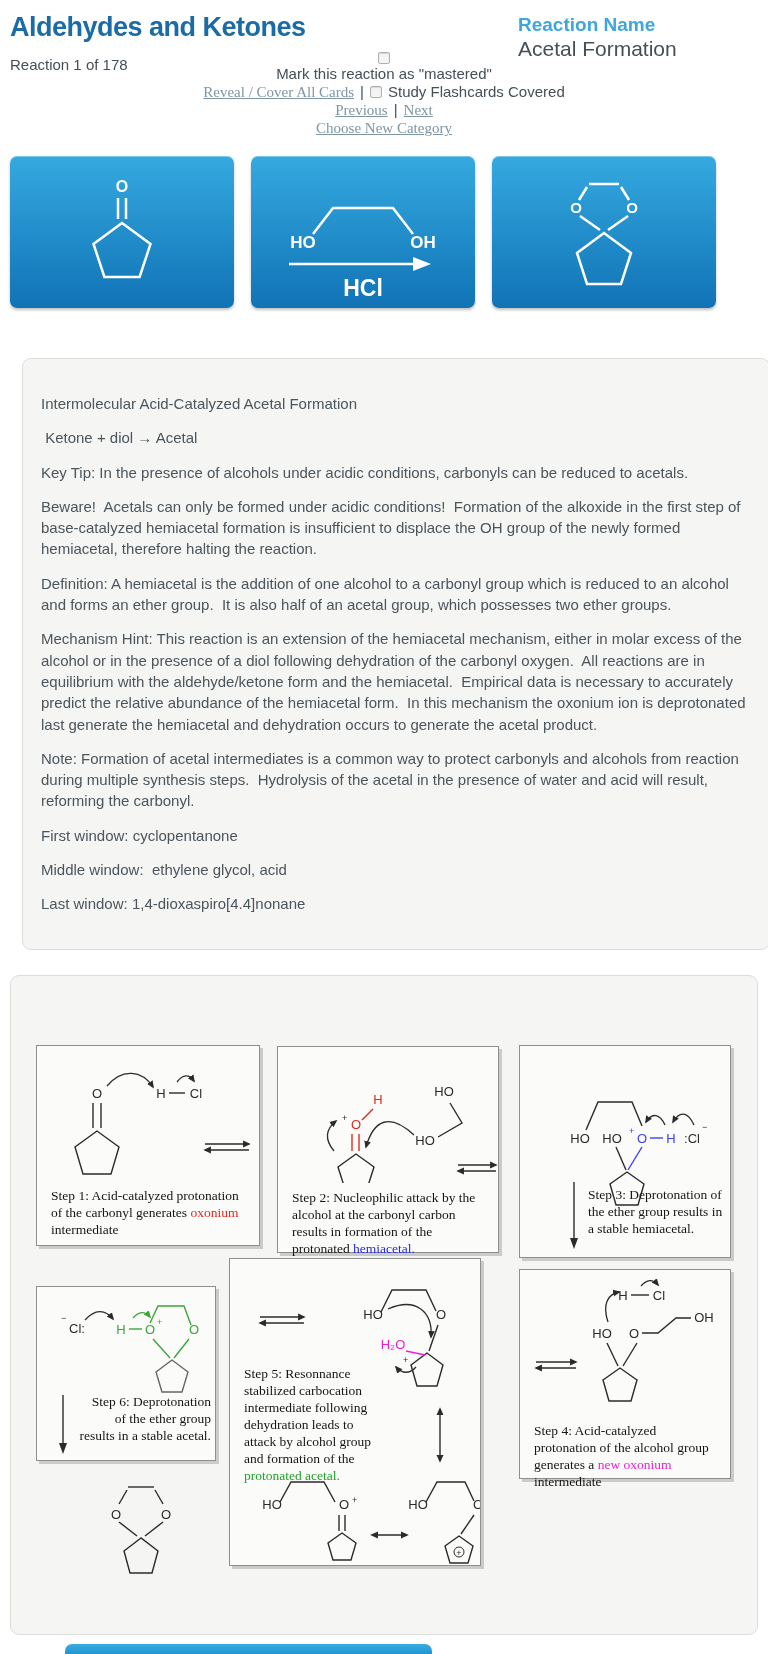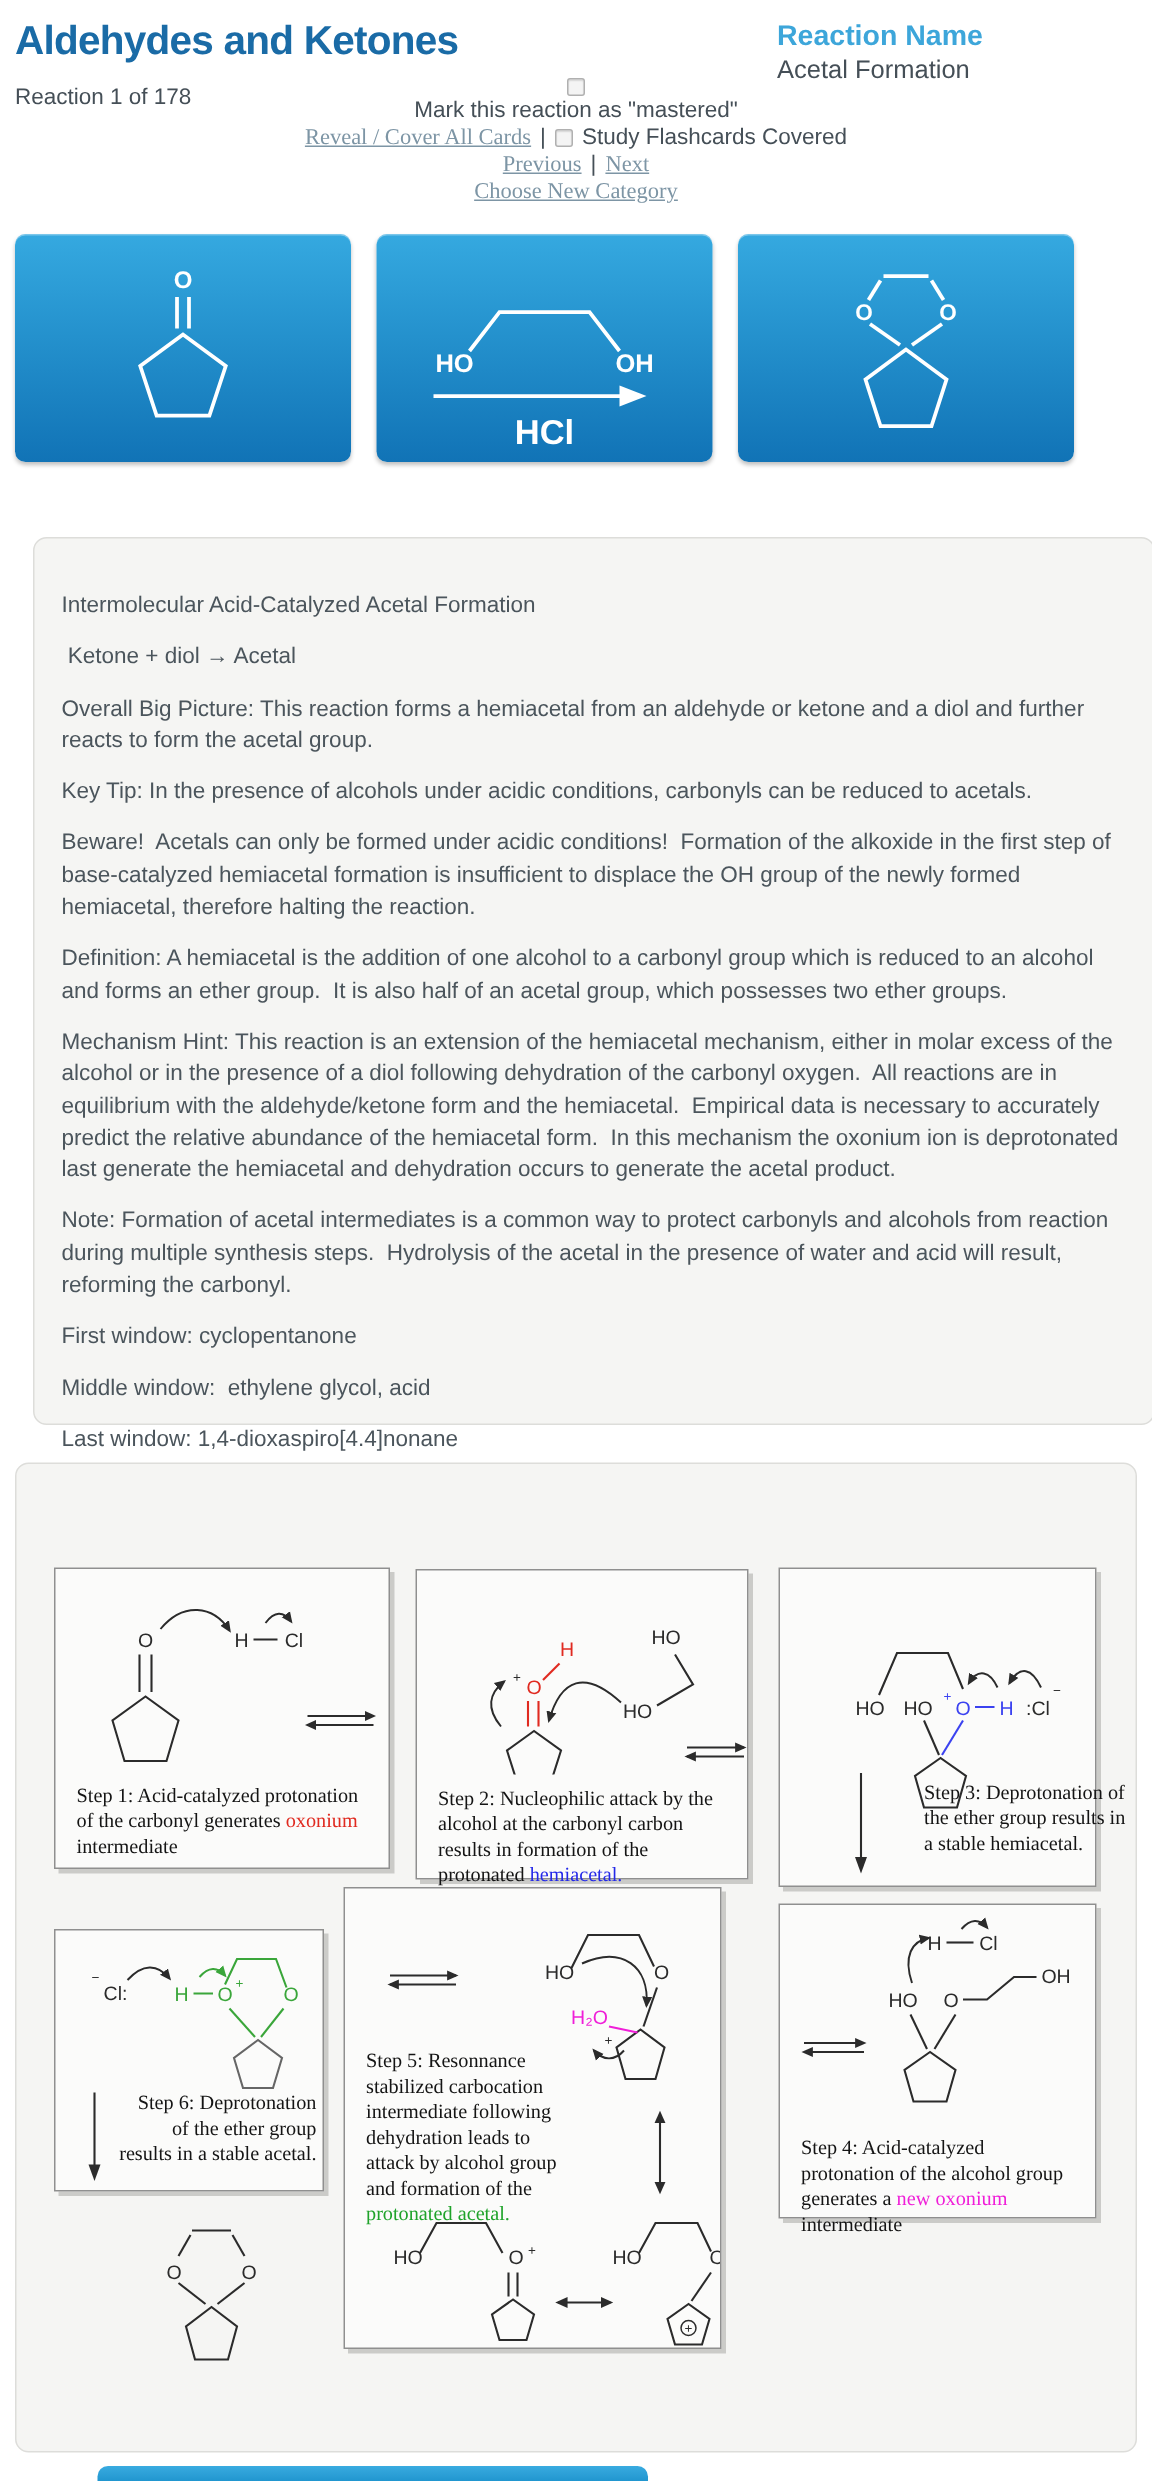--- a/index.html
+++ b/index.html
@@ -5,21 +5,21 @@
   html,body{margin:0;padding:0;}
   body{
     width:768px;height:1654px;position:relative;background:#ffffff;
     font-family:"Liberation Sans",sans-serif;overflow:hidden;
   }
   
   .page-title{position:absolute;left:10px;top:12px;font-size:27px;font-weight:bold;
     color:#1a6ba6;letter-spacing:-0.5px;}
   .reaction-counter{position:absolute;left:10px;top:56px;font-size:15px;color:#454f57;}
   .rn-label{position:absolute;left:518px;top:14px;font-size:19px;font-weight:bold;color:#3da6da;}
-  .rn-value{position:absolute;left:518px;top:37px;font-size:17px;color:#454f57;}
+  .rn-value{position:absolute;left:518px;top:37px;font-size:21px;color:#454f57;}
   .center-controls{position:absolute;left:174px;top:52px;width:420px;display:flex;
     flex-direction:column;align-items:center;gap:1px;font-size:15px;color:#454f57;line-height:16px;}
   .ctl-row{display:flex;align-items:center;gap:6px;margin-top:1px;}
   .link{color:#7d95a5;text-decoration:underline;cursor:pointer;font-family:Liberation Serif, serif;}
   .pipe{color:#454f57;}
   .cb{width:10px;height:10px;border:1px solid #b0b0b0;background:#f4f4f4;border-radius:2px;
     display:inline-block;box-shadow:inset 0 1px 1px rgba(0,0,0,0.12);}
   
   .card{position:absolute;top:156px;width:224px;height:152px;border-radius:7px;
     background:linear-gradient(180deg,#35a9e0 0%,#2491cd 45%,#1173b6 100%);
@@ -113,21 +113,20 @@
       <line x1="88" y1="60" x2="108" y2="74"></line>
       <line x1="136" y1="60" x2="116" y2="74"></line>
       <path d="M112,77 L85,97 L95,128 L129,128 L139,97 Z"></path>
     </g>
   </svg>
 </div>
 
 <div class="info-box">
   <p>Intermolecular Acid-Catalyzed Acetal Formation</p>
   <p> Ketone + diol → Acetal</p>
-  <p>Overall Big Picture: This reaction forms a hemiacetal from an aldehyde or ketone and a diol and further reacts to form the acetal group.</p>
   <p>Key Tip: In the presence of alcohols under acidic conditions, carbonyls can be reduced to acetals.</p>
   <p>Beware!  Acetals can only be formed under acidic conditions!  Formation of the alkoxide in the first step of base-catalyzed hemiacetal formation is insufficient to displace the OH group of the newly formed hemiacetal, therefore halting the reaction.</p>
   <p>Definition: A hemiacetal is the addition of one alcohol to a carbonyl group which is reduced to an alcohol and forms an ether group.  It is also half of an acetal group, which possesses two ether groups.</p>
   <p>Mechanism Hint: This reaction is an extension of the hemiacetal mechanism, either in molar excess of the alcohol or in the presence of a diol following dehydration of the carbonyl oxygen.  All reactions are in equilibrium with the aldehyde/ketone form and the hemiacetal.  Empirical data is necessary to accurately predict the relative abundance of the hemiacetal form.  In this mechanism the oxonium ion is deprotonated last generate the hemiacetal and dehydration occurs to generate the acetal product.</p>
   <p>Note: Formation of acetal intermediates is a common way to protect carbonyls and alcohols from reaction during multiple synthesis steps.  Hydrolysis of the acetal in the presence of water and acid will result, reforming the carbonyl.</p>
   <p>First window: cyclopentanone</p>
   <p>Middle window:  ethylene glycol, acid</p>
   <p>Last window: 1,4-dioxaspiro[4.4]nonane</p>
 </div>
 
@@ -217,21 +216,21 @@
       <text class="atom" text-anchor="middle" x="172" y="97">:Cl</text>
       <text class="atom-sm" x="182" y="84">−</text>
       <g stroke="#2b2b2b" stroke-width="1.3" fill="none">
         <path d="M145,79 C140,68 132,66 126,76" marker-end="url(#mk3)"></path>
         <path d="M174,79 C168,66 160,64 153,76" marker-end="url(#mk3)"></path>
       </g>
       <path d="M107,126 L90,138 L96,159 L118,159 L124,138 Z" stroke="#2b2b2b" stroke-width="1.4" fill="none"></path>
       <line x1="54" y1="136" x2="54" y2="194" stroke="#2b2b2b" stroke-width="1.4"></line>
       <polygon points="50,192 58,192 54,203" fill="#2b2b2b"></polygon>
     </svg>
-    <div class="caption abs" style="left:68px;top:140px;width:136px;margin-left:28px;">
+    <div class="caption abs" style="left:68px;top:140px;width:136px;">
       <span>Step 3: Deprotonation of the ether group results in a stable hemiacetal.</span>
     </div>
   </div>
 
   <div class="panel" style="left:508px;top:293px;width:212px;height:210px;">
     <svg width="210" height="146" viewBox="0 0 210 146">
       <defs>
           <marker id="mk4" viewBox="0 0 10 10" refX="7" refY="5" markerWidth="6.5" markerHeight="6.5" orient="auto-start-reverse">
             <path d="M0,1 L9,5 L0,9 z" fill="#2b2b2b"></path>
           </marker>

